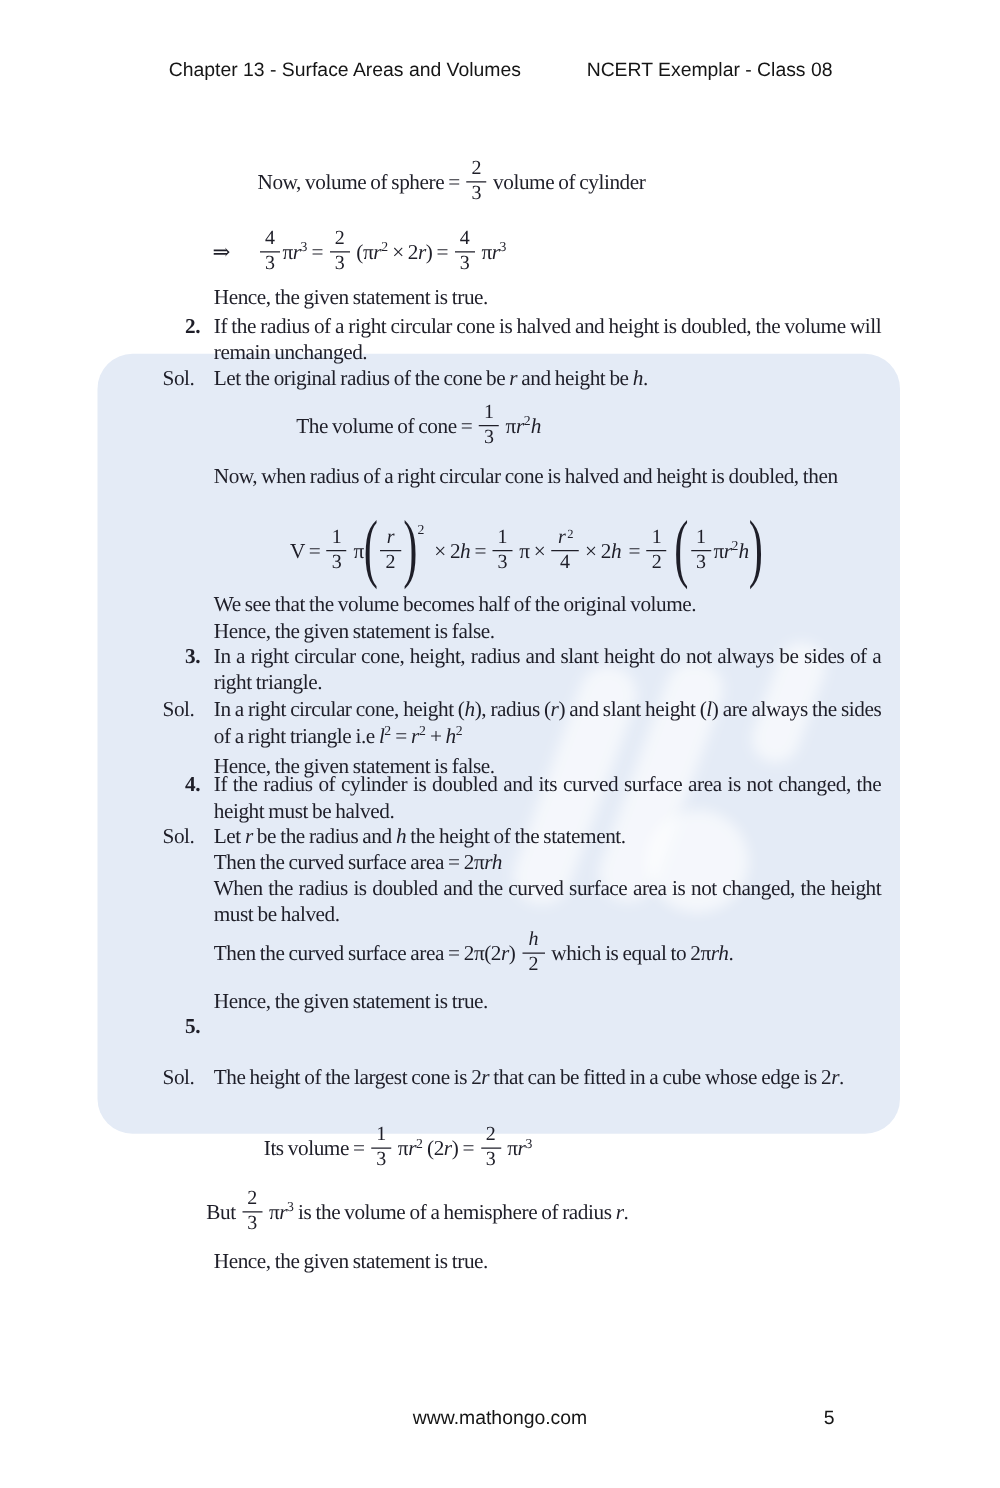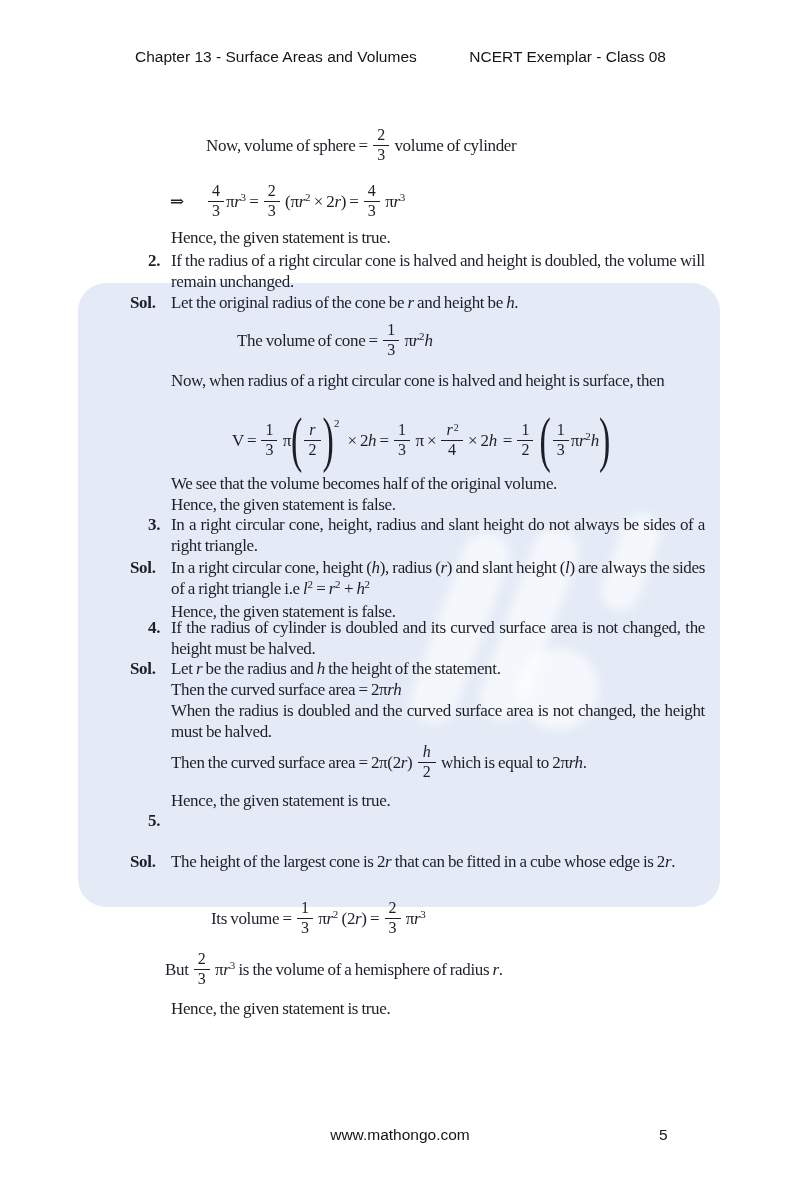--- a/index.html
+++ b/index.html
@@ -19,21 +19,21 @@
   .ftr.site{left:400px;transform:translateX(-50%);text-decoration:none;color:#151515;}
   .ftr.pnum{left:659px;}
 
   .hl-box{position:absolute;left:78px;top:283px;width:642px;height:624px;
           background:#e4ebf6;border-radius:28px;}
   .wm{position:absolute;background:rgba(255,255,255,0.62);filter:blur(5px);}
   .wm.rot{transform:rotate(20deg);}
 
   .block{position:absolute;left:0;width:800px;}
   .qnum{position:absolute;left:148px;font-weight:bold;}
-  .sol-label{position:absolute;left:130px;font-weight:bold;}
+  .sol-label{position:absolute;left:130px;font-weight:normal;}
   .ptext{margin-left:171px;width:534px;text-align:justify;font-family:Liberation Serif, serif;}
   .line{position:absolute;white-space:pre;}
 
   .eqline{position:absolute;height:46px;line-height:46px;white-space:pre;}
   .it{font-style:italic;}
   .sup{font-size:11px;position:relative;top:-6px;letter-spacing:0;}
   .bsup{font-size:11px;position:relative;top:-19px;letter-spacing:0;}
   .frac{display:inline-block;vertical-align:middle;text-align:center;
         line-height:1.05;font-size:16px;margin:0 2px;position:relative;top:-2px;
         letter-spacing:0;word-spacing:0;}
@@ -67,21 +67,21 @@
   <div class="block" style="top:250px;">
     <span class="qnum">2.</span>
     <div class="ptext"><span>If the radius of a right circular cone is halved and height is doubled, the volume will remain unchanged.</span></div>
   </div>
   <div class="block" style="top:292px;">
     <span class="sol-label">Sol.</span>
     <div class="ptext"><span>Let the original radius of the cone be </span><span class="it">r</span><span> and height be </span><span class="it">h</span><span>.</span></div>
   </div>
   <div class="eqline" style="top:318px;left:237px;"><span>The volume of cone = </span><span class="frac"><span class="fn">1</span><span class="fd">3</span></span><span> π</span><span class="it">r</span><span class="sup">2</span><span class="it">h</span></div>
   <div class="block" style="top:370px;">
-    <div class="ptext"><span>Now, when radius of a right circular cone is halved and height is surface, then</span></div>
+    <div class="ptext"><span>Now, when radius of a right circular cone is halved and height is doubled, then</span></div>
   </div>
   <div class="eqline" style="top:418px;left:232px;"><span>V = </span><span class="frac"><span class="fn">1</span><span class="fd">3</span></span><span> π</span><span class="bp">(</span><span class="frac"><span class="fn"><span class="it">r</span></span><span class="fd">2</span></span><span class="bp">)</span><span class="bsup">2</span><span class="sp" style="width: 8px;"></span><span>× 2</span><span class="it">h</span><span> = </span><span class="frac"><span class="fn">1</span><span class="fd">3</span></span><span> π × </span><span class="frac"><span class="fn"><span class="it">r</span><span class="sup">2</span></span><span class="fd">4</span></span><span> × 2</span><span class="it">h</span><span class="sp" style="width: 6px;"></span><span>= </span><span class="frac"><span class="fn">1</span><span class="fd">2</span></span><span class="sp" style="width: 4px;"></span><span class="bp">(</span><span class="frac"><span class="fn">1</span><span class="fd">3</span></span><span>π</span><span class="it">r</span><span class="sup">2</span><span class="it">h</span><span class="bp">)</span></div>
   <div class="line" style="top:473px;left:171px;">We see that the volume becomes half of the original volume.</div>
   <div class="line" style="top:494px;left:171px;">Hence, the given statement is false.</div>
 
   <div class="block" style="top:514px;">
     <span class="qnum">3.</span>
     <div class="ptext"><span>In a right circular cone, height, radius and slant height do not always be sides of a right triangle.</span></div>
   </div>
   <div class="block" style="top:557px;">

